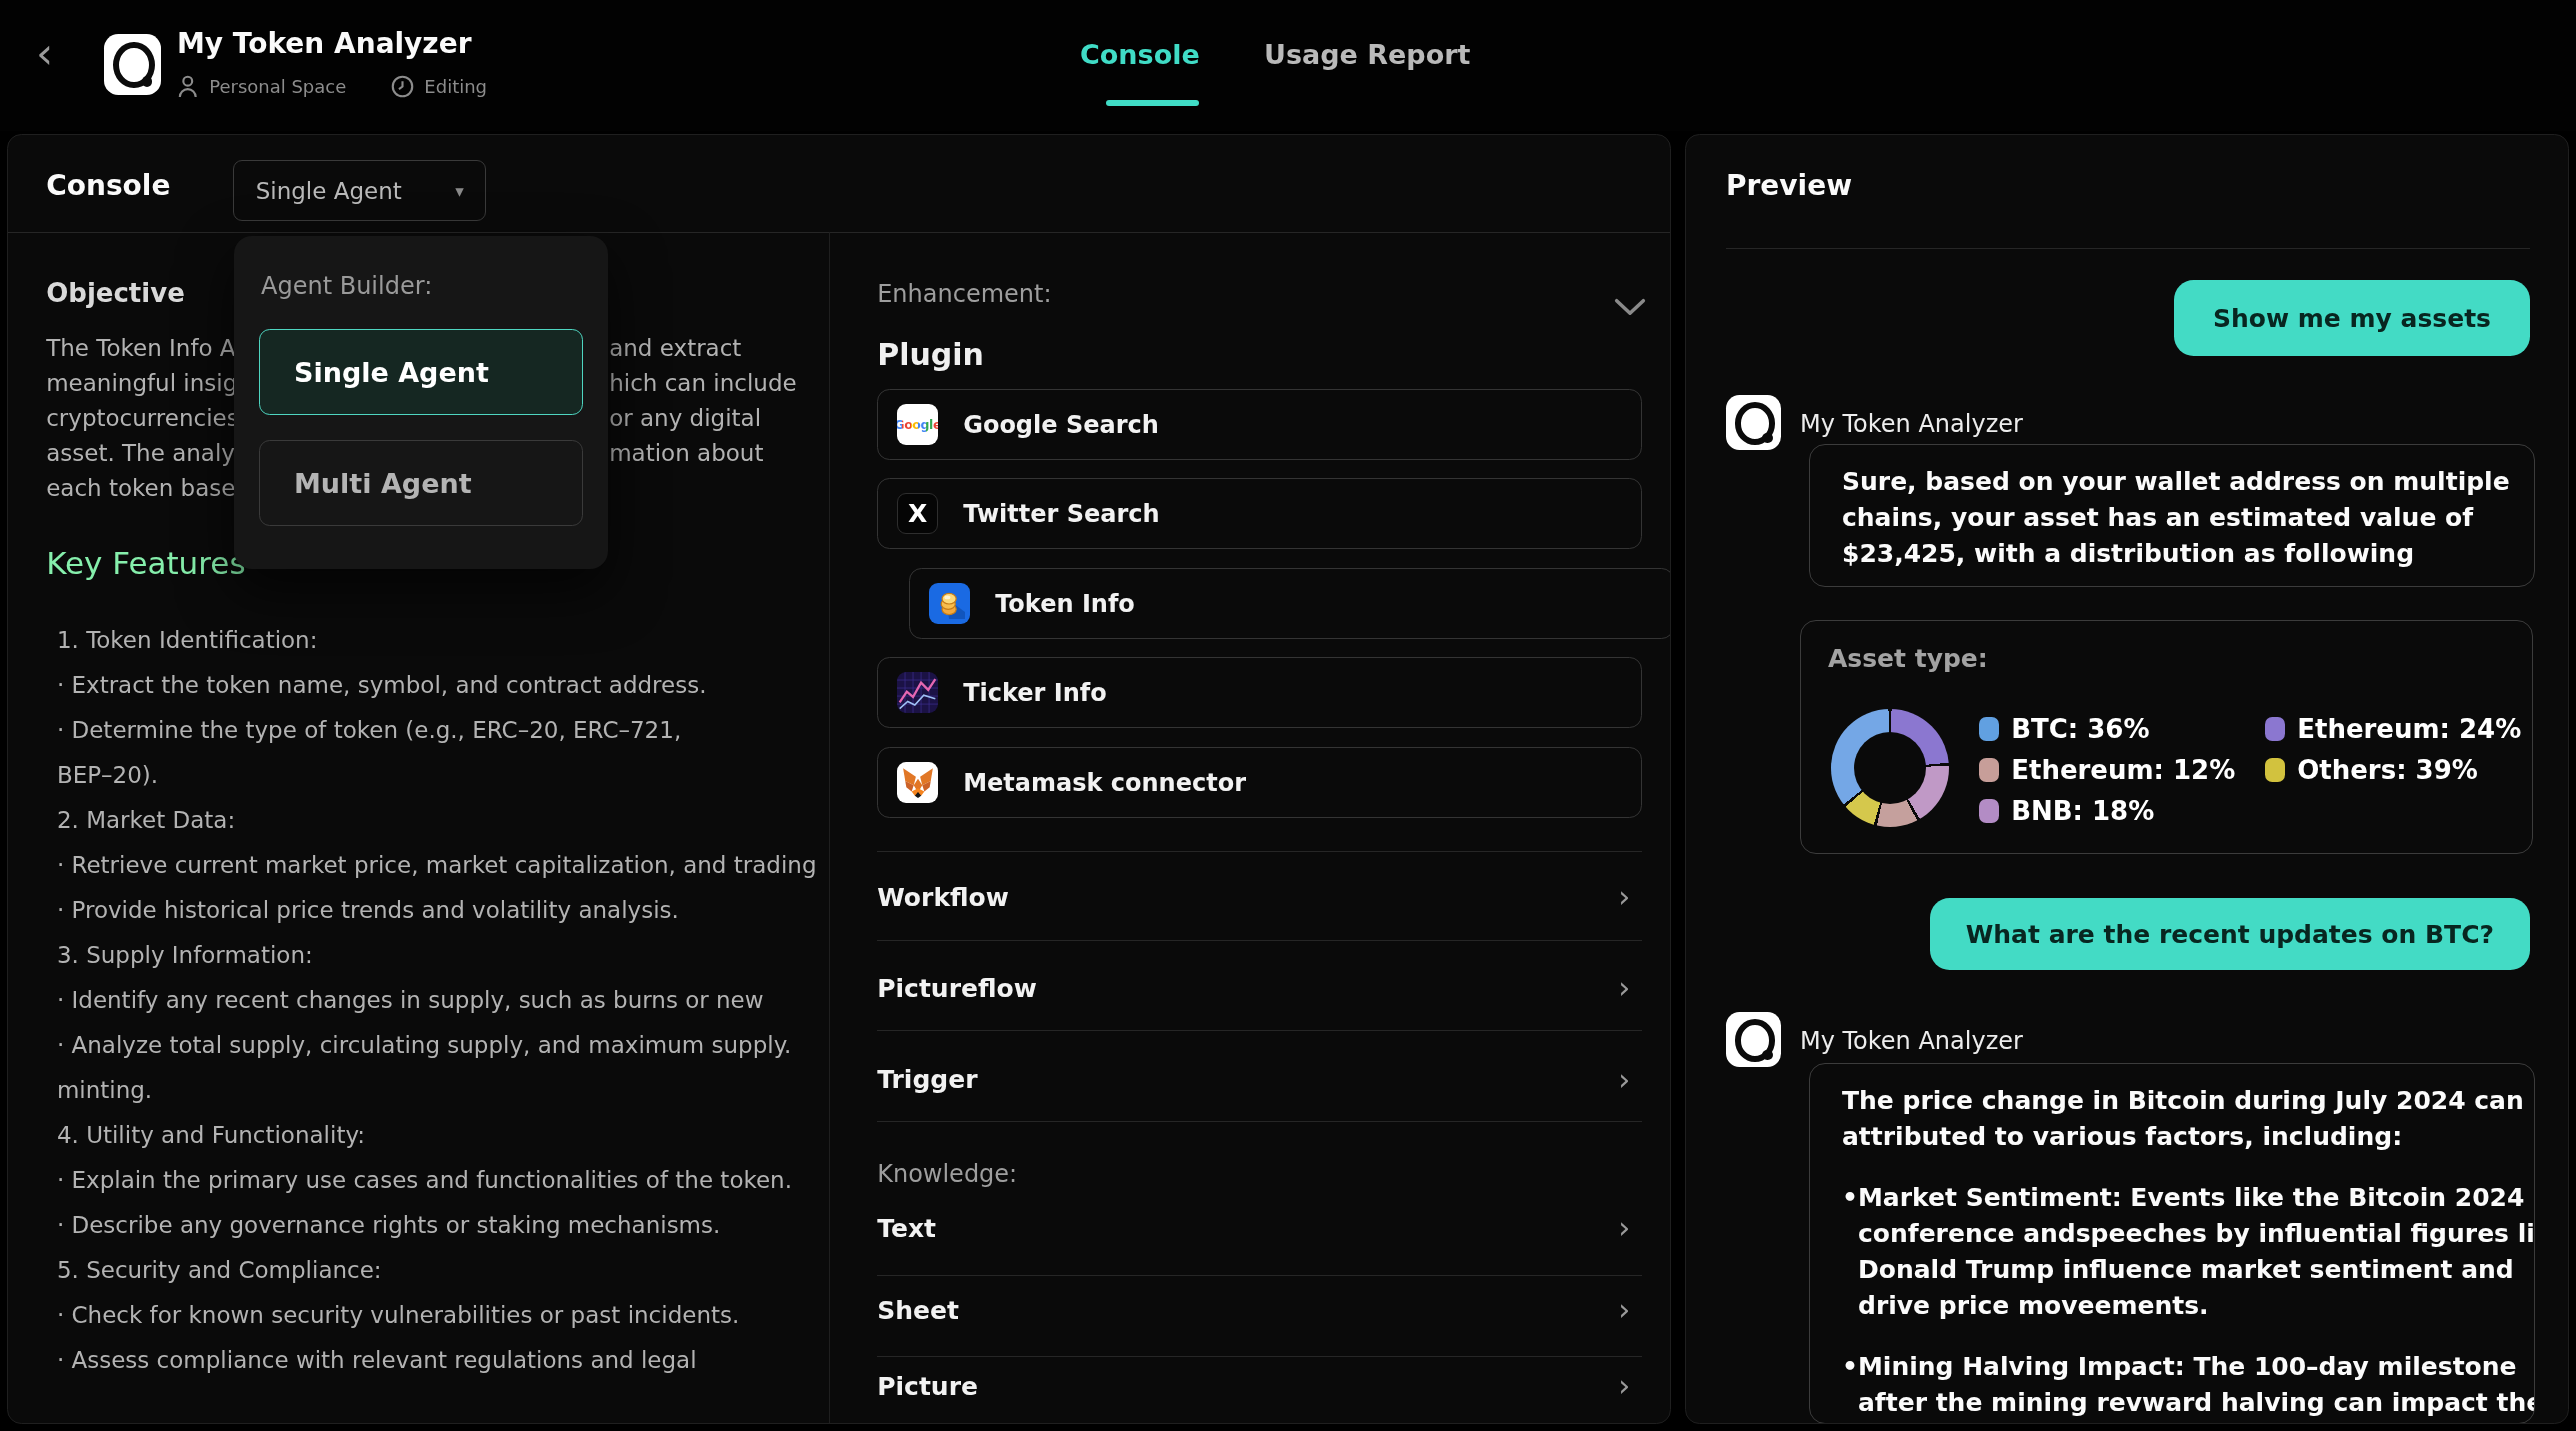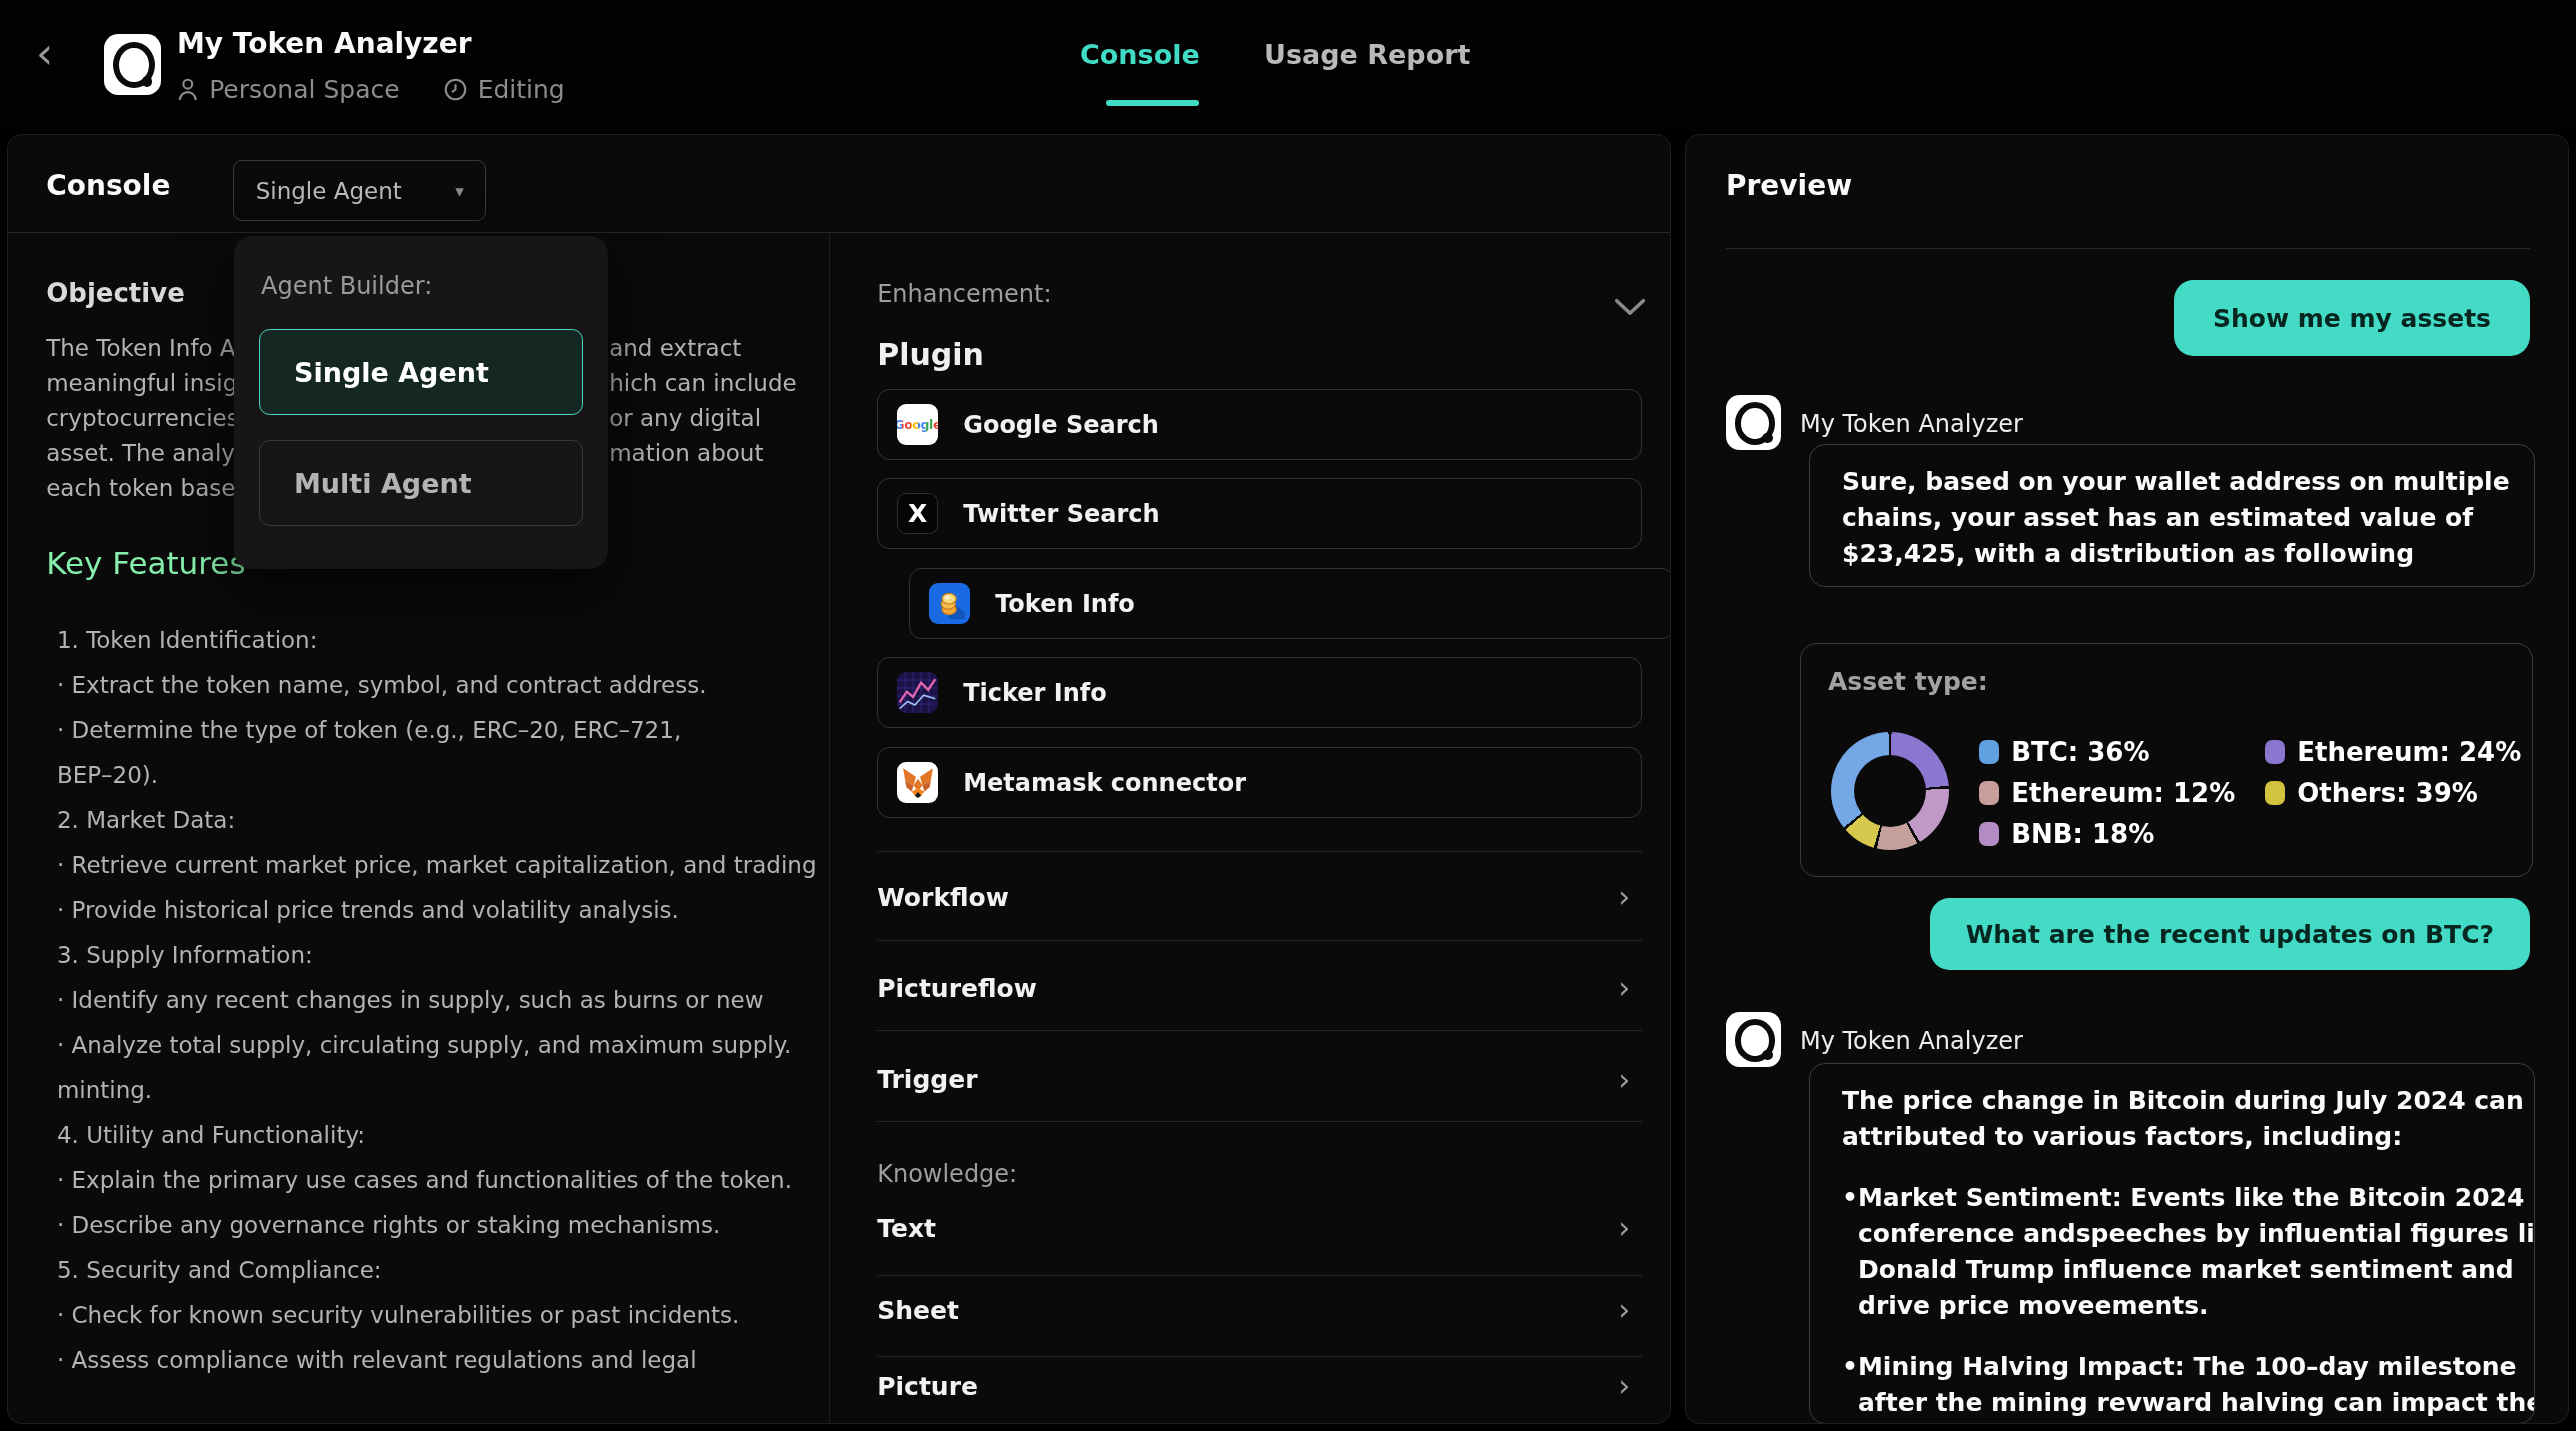--- a/index.html
+++ b/index.html
@@ -14,21 +14,21 @@
   
   .header { position:absolute; left:0; top:0; width:2576px; height:131px; background:#020202; }
   .back-btn { position:absolute; left:36px; top:32px; font-size:43px; color:#9a9a9a; line-height:1; cursor:pointer; }
   .q-logo { background:#fff; border-radius:14.3px; position:relative; }
   .q-logo::before { content:""; position:absolute; left:16%; top:13%; width:52%; height:56%;
     border:6.3px solid #0b0b0b; border-radius:50%; }
   .q-logo::after { content:""; position:absolute; right:15%; bottom:13%; width:19%; height:18%;
     background:#0b0b0b; border-radius:50%; }
   .logo-hdr { left:104px; top:34px; width:57px; height:61px; }
   .app-title { left:177px; top:27px; font-size:28px; font-weight:700; color:#fafafa; }
-  .meta-row { left:177px; top:75px; display:flex; align-items:center; gap:10.7px; color:#8c8c8c; font-size:25px; }
+  .meta-row { left:177px; top:75px; display:flex; align-items:center; gap:10.7px; color:#8c8c8c; font-size:18px; }
   .meta-row svg { display:block; }
   .meta-gap { width:23px; }
   .tab { position:absolute; top:39px; font-size:27px; font-weight:600; cursor:pointer; }
   .tab-active { color:#40dcc6; }
   .tab-idle { color:#b9b9b9; }
   .tab-underline { position:absolute; left:1106px; top:100px; width:93px; height:6.3px; border-radius:3.6px; background:#40dcc6; }
 
   
   .panel { position:absolute; top:134px; background:#0a0a0a; border:0.9px solid #1f1f1f; border-radius:14.3px; overflow:hidden; }
   .console-panel { left:7.2px; width:1664px; height:1290px; }
@@ -94,21 +94,21 @@
   .msgbox { position:absolute; left:123px; width:726px; border:0.9px solid #3c3c3c; border-radius:16px;
     padding:19px 27px 0 32px; overflow:hidden; }
   .msgbox1 { top:309px; height:143px; }
   .msgbox2 { top:928px; height:361px; }
   .msg-line { line-height:36px; font-size:25px; font-weight:600; color:#fbfbfb; white-space:nowrap; }
   .bullet-row { display:flex; margin-top:25px; }
   .bullet-dot { width:29px; font-size:25px; font-weight:700; color:#fbfbfb; line-height:36px; }
 
   
   .asset-card { position:absolute; left:114px; top:485px; width:733px; height:234px;
-    border:0.9px solid #3c3c3c; border-radius:16px;margin-top:23px; }
+    border:0.9px solid #3c3c3c; border-radius:16px; }
   .asset-label { position:absolute; left:27px; top:23px; font-size:25px; font-weight:700; color:#a2a2a2; }
   .donut { position:absolute; left:30px; top:88px; width:118px; height:118px; border-radius:50%; }
   .donut::after { content:""; position:absolute; inset:23px; border-radius:50%; background:#0a0a0a; }
   .lg-row { position:absolute; display:flex; align-items:center; gap:12.5px; }
   .lg-swatch { width:19.7px; height:24px; border-radius:7.2px; flex:0 0 19.7px; }
   .lg-text { font-size:26px; font-weight:700; color:#fff; white-space:nowrap; }
 </style>
 </head>
 <body>
 

